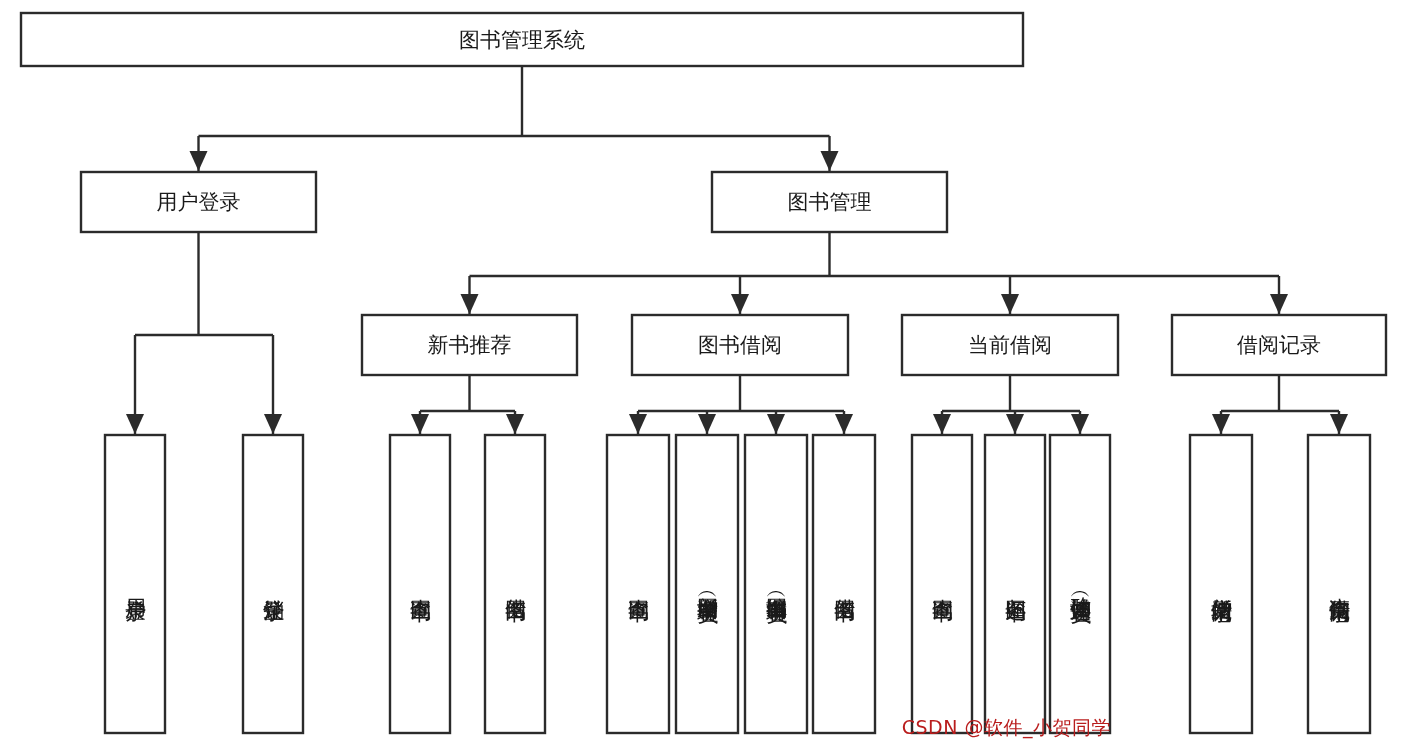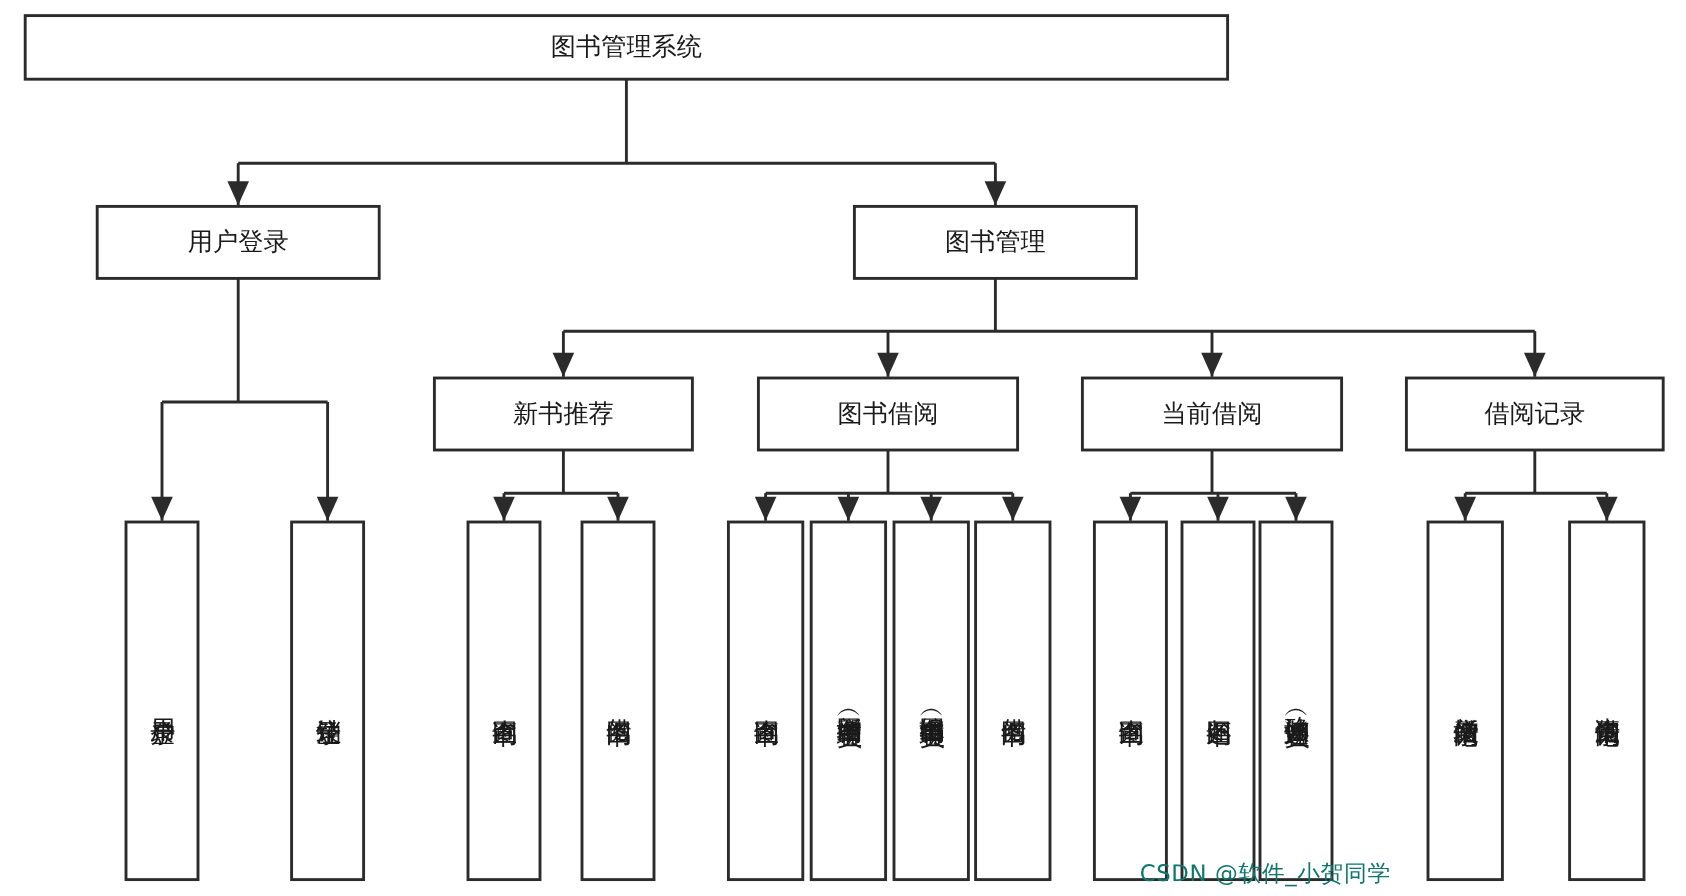--- a/index.html
+++ b/index.html
@@ -11,21 +11,20 @@
     width: 1405px;
     height: 747px;
     overflow: hidden;
     font-family: "DejaVu Sans", "Liberation Sans", sans-serif;
   }
   #diagram-root {
     position: relative;
     width: 1123px;
     height: 747px;
     background: #ffffff;
-    padding-left: 48px;
   }
   svg.diagram {
     position: absolute;
     top: 0;
     left: 0;
     width: 1405px;
     height: 747px;
   }
   .node-box {
     fill: #ffffff;
@@ -65,21 +64,21 @@
     letter-spacing: 1px;
     white-space: nowrap;
     text-align: center;
   }
   .watermark {
     position: absolute;
     right: 12px;
     bottom: 6px;
     font-family: "DejaVu Sans", "Liberation Sans", sans-serif;
     font-size: 19px;
-    color: #0f766e;
+    color: #b91c1c;
     white-space: nowrap;
     letter-spacing: 0.5px;
   }
 </style>
 </head>
 <body>
 
 <div id="diagram-root">
 
   <svg class="diagram" viewBox="0 0 1405 747">

